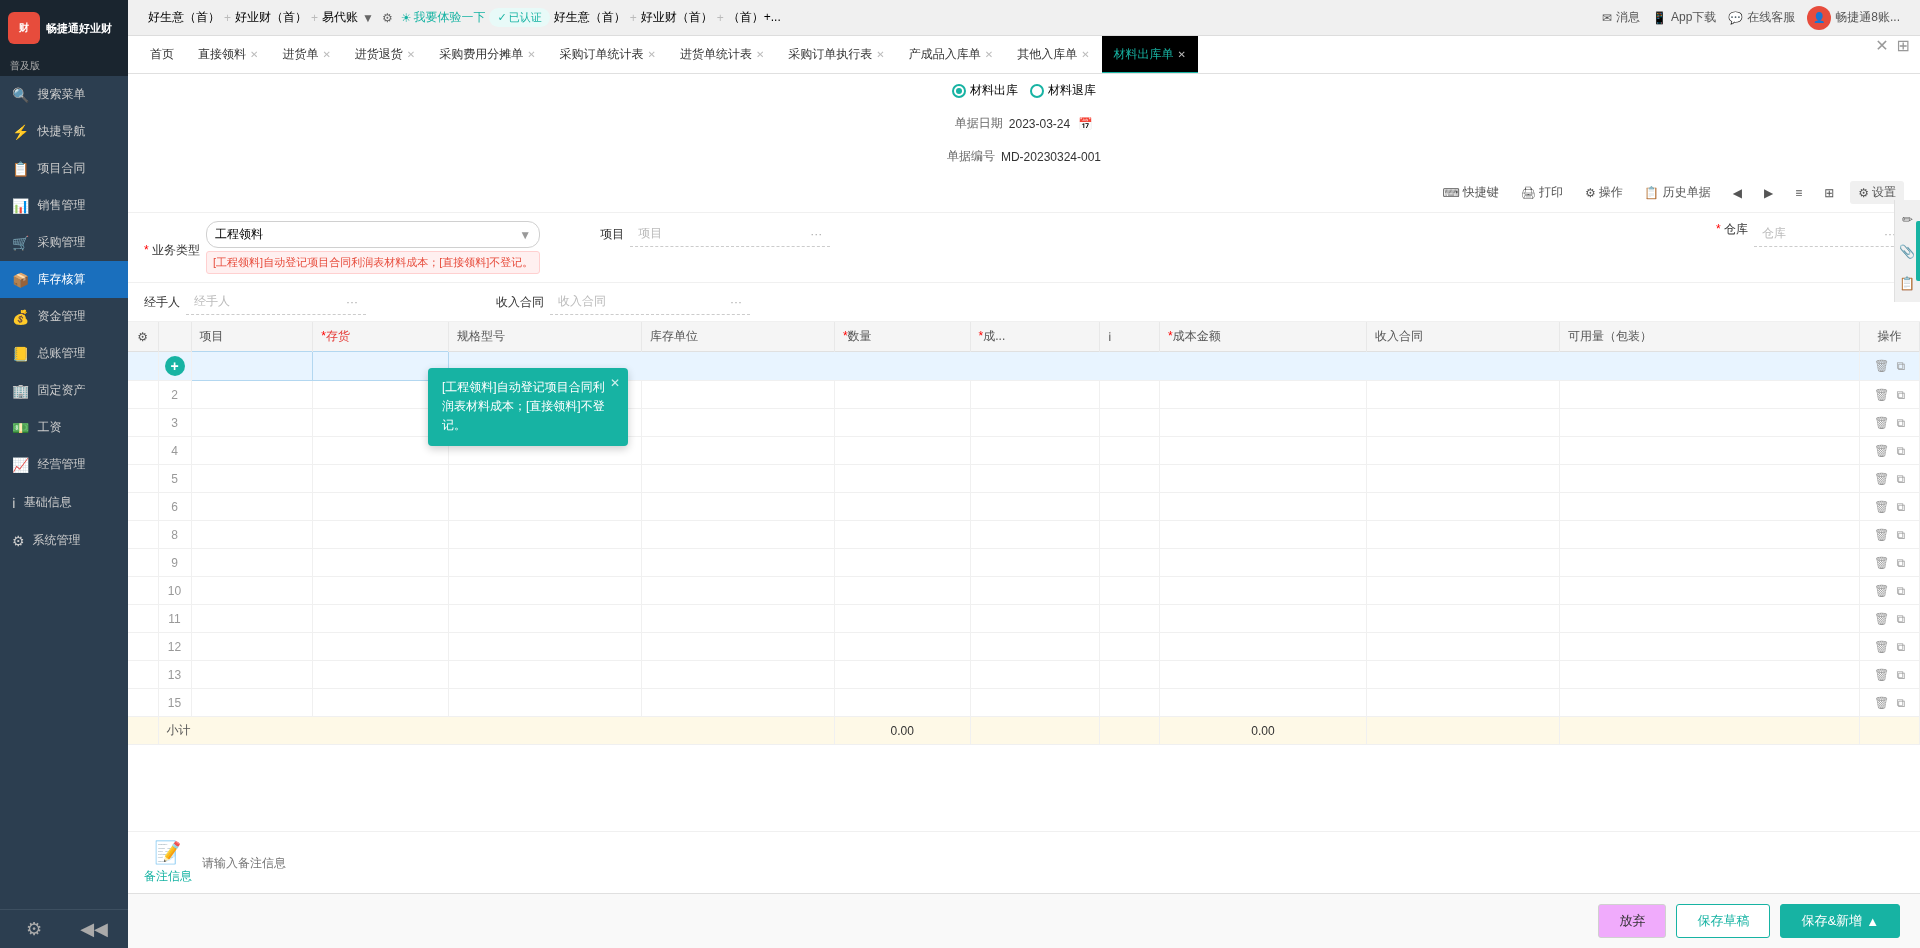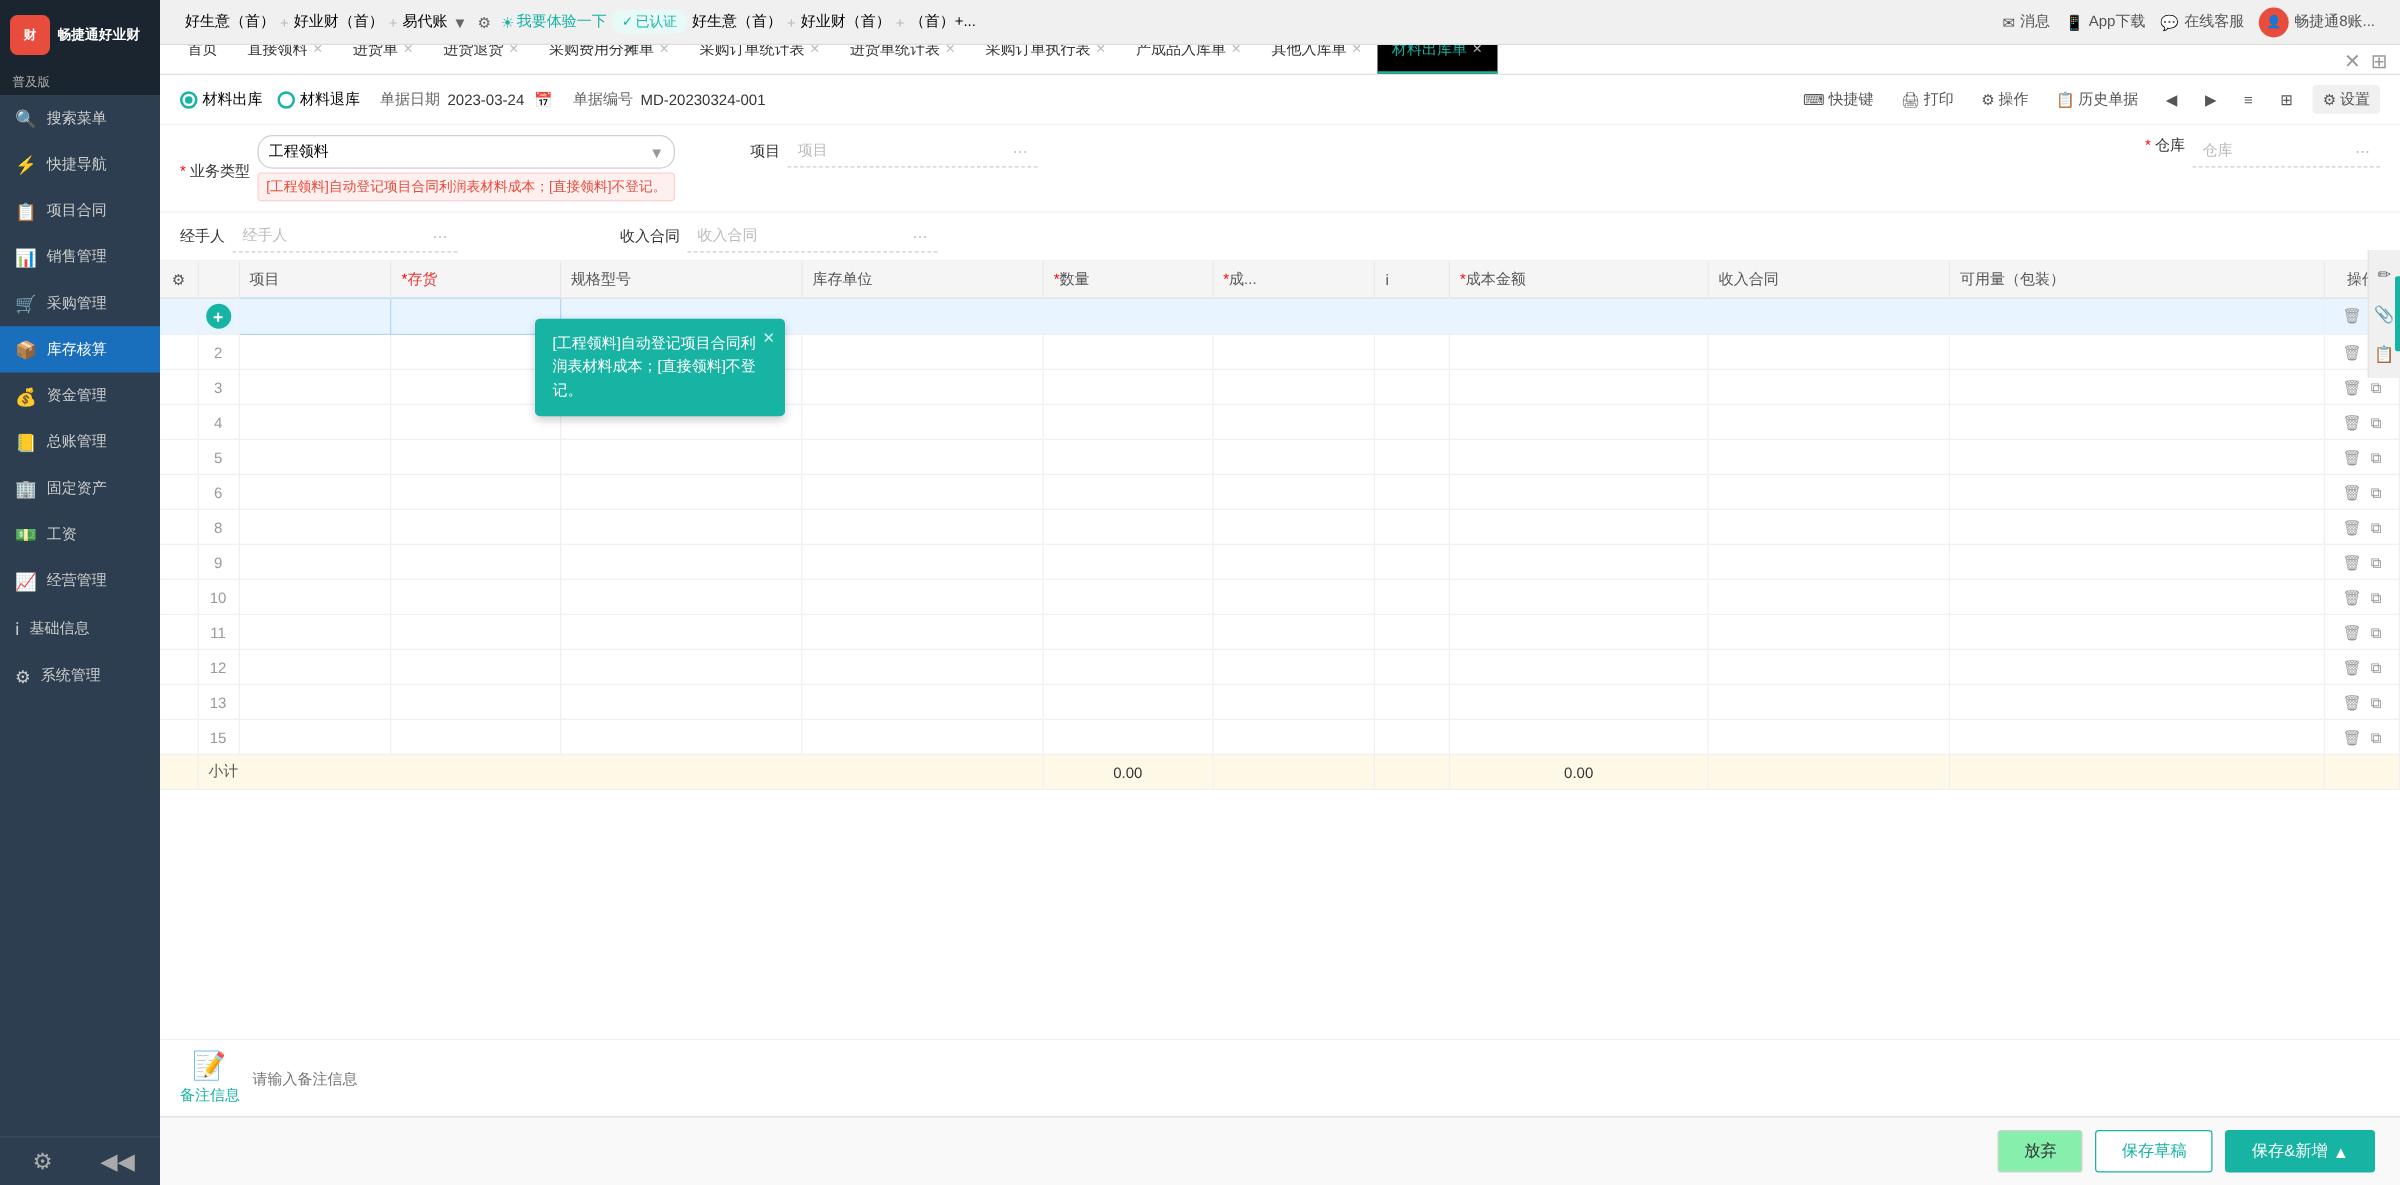--- a/index.html
+++ b/index.html
@@ -89,23 +89,23 @@
       gap: 12px;
       color: #555;
     }
     .topbar-right-item { cursor: pointer; display: flex; align-items: center; gap: 4px; }
 
     
     .navtabs {
       background: white;
       border-bottom: 1px solid #e0e0e0;
       display: flex;
-      align-items: flex-end;
+      align-items: flex-start;
       padding: 0 10px;
-      height: 24px;
+      height: 38px;
       flex-shrink: 0;
       overflow: hidden;
     }
     .navtab {
       padding: 0 12px;
       height: 38px;
       display: flex;
       align-items: center;
       font-size: 12px;
       color: #333;
@@ -127,20 +127,21 @@
     }
 
     
     .form-header {
       padding: 8px 16px;
       border-bottom: 1px solid #f0f0f0;
       display: flex;
       align-items: center;
       gap: 16px;
       flex-shrink: 0;
+      flex-direction: column;
     }
     .radio-group { display: flex; align-items: center; gap: 12px; }
     .radio-item { display: flex; align-items: center; gap: 4px; cursor: pointer; }
     .radio-dot {
       width: 14px; height: 14px;
       border: 2px solid #17b3a3;
       border-radius: 50%;
       display: flex; align-items: center; justify-content: center;
     }
     .radio-dot.checked::after {
@@ -290,21 +291,21 @@
       gap: 10px;
       flex-shrink: 0;
     }
     .btn {
       padding: 7px 20px;
       border-radius: 3px;
       font-size: 13px;
       cursor: pointer;
       border: 1px solid transparent;
     }
-    .btn-default { background: #86efac; border-color: #d0d0d0; color: #333; }
+    .btn-default { background: #f0abfc; border-color: #d0d0d0; color: #333; }
     .btn-outline { background: white; border-color: #17b3a3; color: #17b3a3; }
     .btn-primary { background: #17b3a3; color: white; border-color: #17b3a3; display: flex; align-items: center; gap: 4px; }
 
     
     .right-panel {
       width: 26px;
       background: #f0f0f0;
       border-left: 1px solid #e0e0e0;
       display: flex;
       flex-direction: column;

